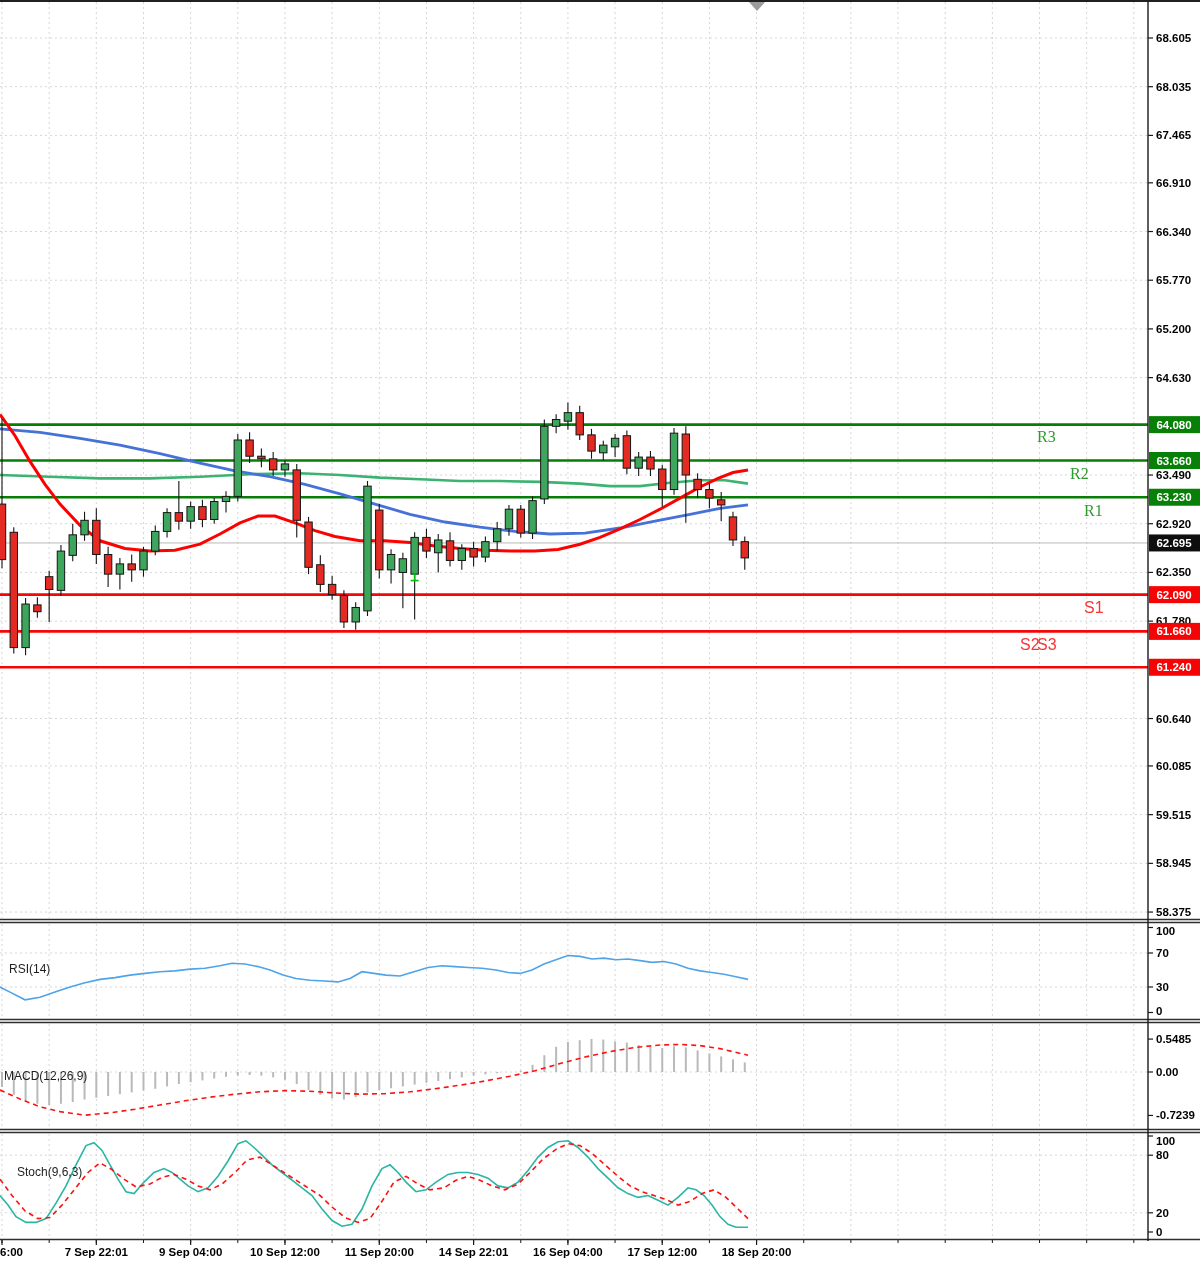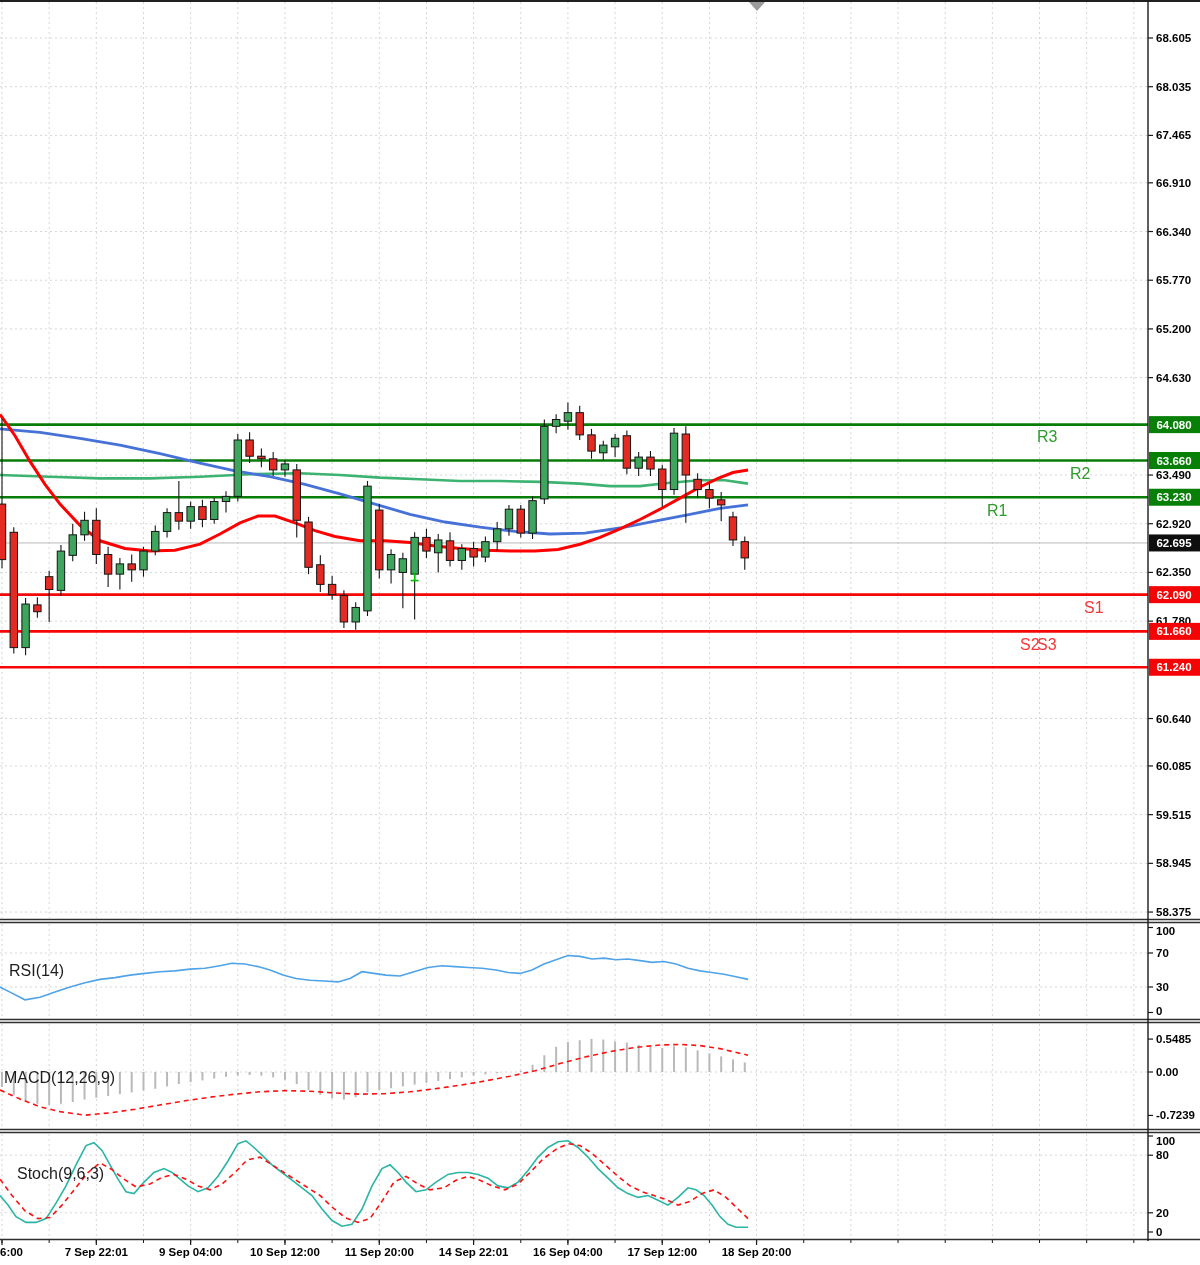--- a/index.html
+++ b/index.html
@@ -3,23 +3,23 @@
 <meta charset="utf-8">
 <style>
   html,body{margin:0;padding:0;background:#fff;}
   #app{position:relative;width:1200px;height:1265px;background:#fff;overflow:hidden;
        font-family:"Liberation Sans",sans-serif;}
   #chart{position:absolute;left:0;top:0;}
   #chart text{font-family:"Liberation Sans",sans-serif;font-size:11.5px;font-weight:700;fill:#000;}
   #chart text.badge-text{fill:#fff;font-weight:700;}
   #chart text.date-text{font-weight:600;font-size:11.5px;}
   .grid{stroke:#d6d6d6;stroke-width:1;stroke-dasharray:2,3;fill:none;}
-  .ind-label{position:absolute;font-size:16px;color:#1e1e1e;z-index:3;white-space:nowrap;text-align:right;}
+  .ind-label{position:absolute;font-size:12px;color:#1e1e1e;z-index:3;white-space:nowrap;text-align:right;}
   .lvl{position:absolute;font-size:16px;z-index:3;}
-  .lvl-r{color:#2e9b2e;}
+  .lvl-r{color:#2e9b2e;font-family:Liberation Serif, serif;}
   .lvl-s{color:#f43636;}
 </style>
 </head>
 <body>
 
 <div id="app">
   <svg id="chart" width="1200" height="1265" viewBox="0 0 1200 1265">
       <g>
         <line x1="2" y1="2" x2="2" y2="918" class="grid"></line>
         <line x1="2" y1="924" x2="2" y2="1018" class="grid"></line>
@@ -494,17 +494,17 @@
         <text x="756.56" y="1256" class="date-text" text-anchor="middle">18 Sep 20:00</text>
       </g>
     </svg>
 
   <div class="ind-label" style="left:9px;top:962px">RSI(14)</div>
   <div class="ind-label" style="left:4px;top:1069px">MACD(12,26,9)</div>
   <div class="ind-label" style="left:17px;top:1165px">Stoch(9,6,3)</div>
 
   <div class="lvl lvl-r" style="left:1037px;top:428px">R3</div>
   <div class="lvl lvl-r" style="left:1070px;top:465px">R2</div>
-  <div class="lvl lvl-r" style="left:987px;top:502px">R1</div>
+  <div class="lvl lvl-r" style="left:1084px;top:502px">R1</div>
   <div class="lvl lvl-s" style="left:1084px;top:599px">S1</div>
   <div class="lvl lvl-s" style="left:1020px;top:636px">S2</div>
   <div class="lvl lvl-s" style="left:1037px;top:636px">S3</div>
 </div>
 
 </body></html>

